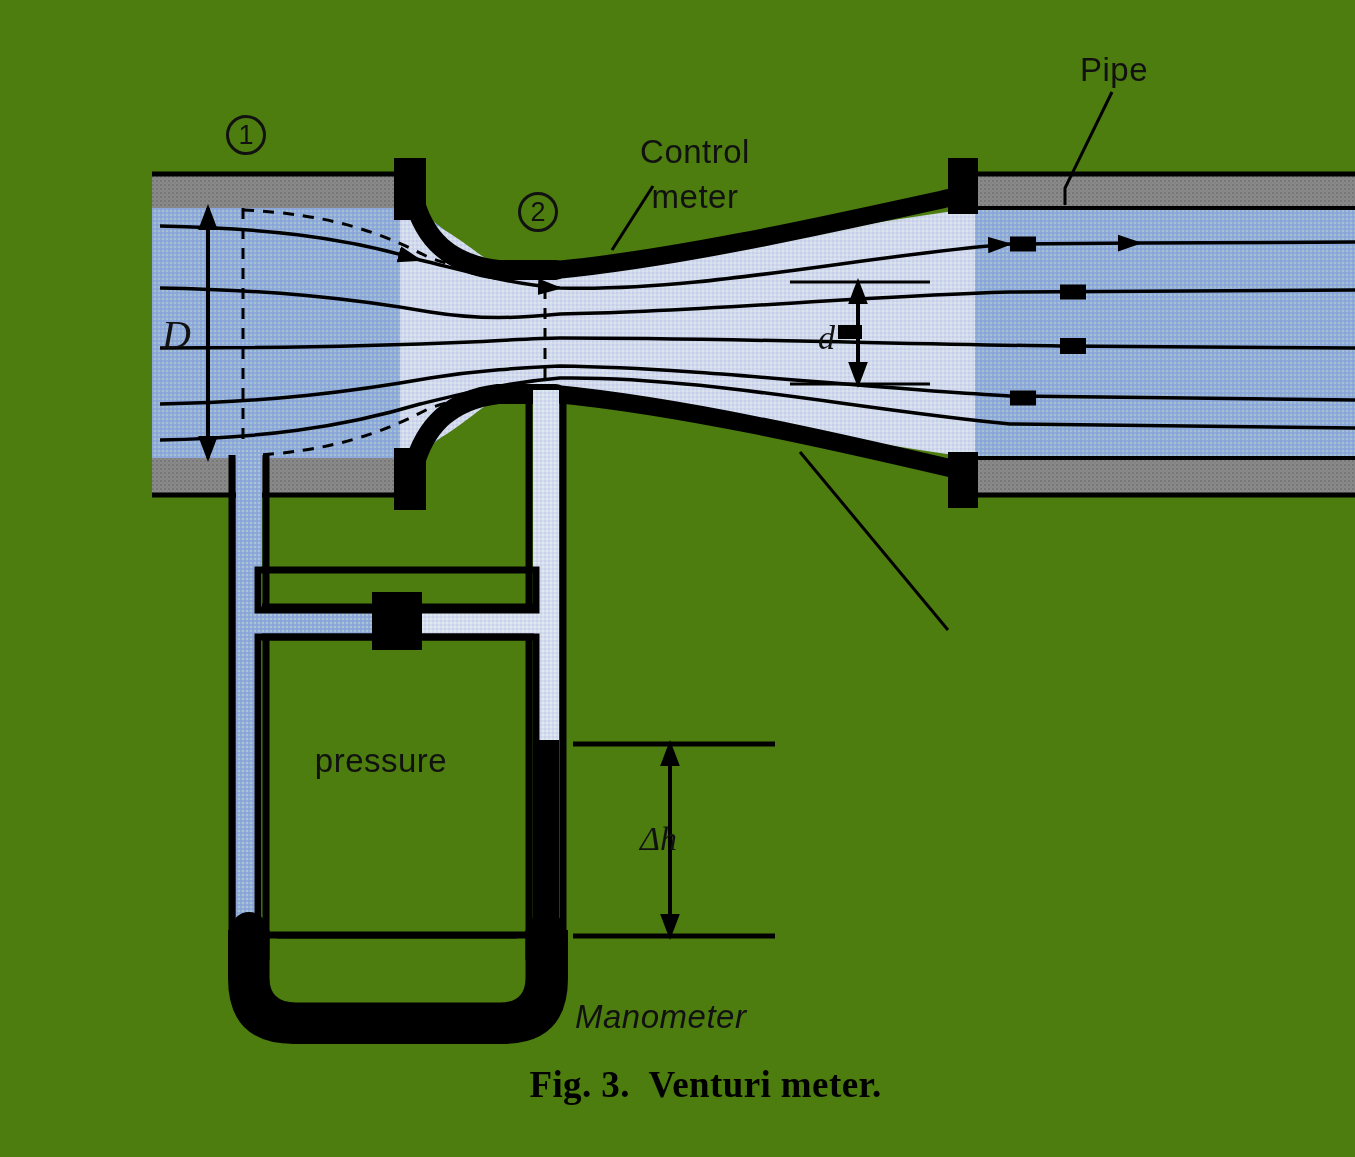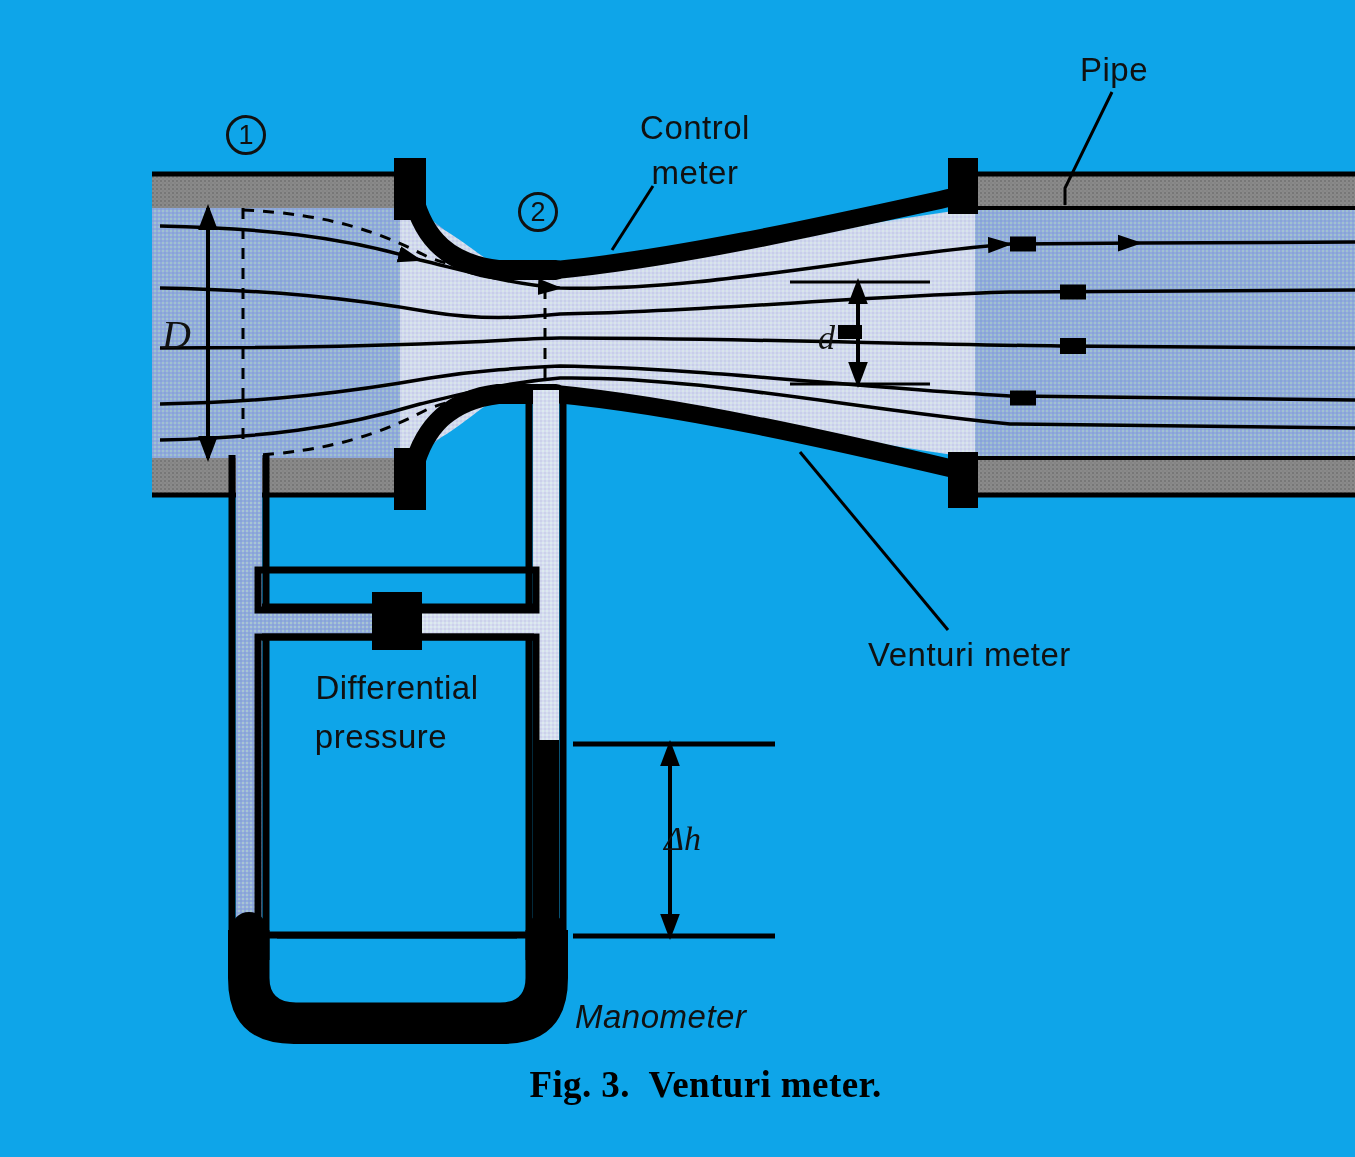--- a/index.html
+++ b/index.html
@@ -9,41 +9,41 @@
     background: #ffffff;
   }
   body {
     font-family: "Liberation Sans", sans-serif;
     color: #000000;
   }
   #figure-root {
     position: relative;
     width: 1355px;
     height: 1157px;
-    background: #0ea5e9;
+    background: #4d7c0f;
     overflow: hidden;
   }
   #figure-svg {
     position: absolute;
     left: 0;
     top: 0;
     width: 1355px;
     height: 1157px;
     display: block;
   }
   .lbl {
     position: absolute;
     font-family: "Liberation Sans", sans-serif;
     font-size: 33px;
     line-height: 49px;
     color: #111111;
     white-space: pre;
     letter-spacing: 0.5px;
   }
-  .lbl-center { text-align: center; }
+  .lbl-center { text-align: center; margin-top: 24px; }
   .lbl-italic {
     font-family: "Liberation Serif", serif;
     font-style: italic;
     font-size: 40px;
   }
   .caption {
     position: absolute;
     font-family: "Liberation Serif", serif;
     font-weight: bold;
     font-size: 37px;
@@ -65,21 +65,20 @@
     text-align: center;
     color: #111111;
   }
   .dh-label {
     position: absolute;
     font-family: "Liberation Serif", serif;
     font-style: italic;
     font-size: 34px;
     color: #111111;
     white-space: pre;
-    margin-left: 24px;
   }
 </style>
 </head>
 <body>
 
 <div id="figure-root">
 
   <svg id="figure-svg" viewBox="0 0 1355 1157">
     <defs>
 
@@ -272,23 +271,21 @@
   <div class="lbl lbl-center" style="left:600px; top:148px; width:190px;">meter</div>
 
   <div class="circled" style="left:226px; top:115px;">1</div>
 
   <div class="circled" style="left:518px; top:192px;">2</div>
 
   <div class="lbl lbl-italic" style="left:162px; top:310px;">D</div>
 
   <div class="lbl lbl-italic" style="left:818px; top:313px; font-size:34px;">d</div>
 
-  <div class="lbl" style="left:868px; top:630px;">Venturi meter</div>
-
-  <div class="lbl lbl-center" style="left:272px; top:663px; width:250px;">Differential</div>
+
   <div class="lbl lbl-center" style="left:256px; top:712px; width:250px;">pressure</div>
 
   <div class="dh-label" style="left:640px; top:820px;">Δh</div>
 
   <div class="lbl" style="left:575px; top:992px;font-style:italic;">Manometer</div>
 
   <div class="caption" style="left:0px; top:1063px; width:1355px; text-align:center;">Fig. 3.  Venturi meter.</div>
 
 </div>
 

